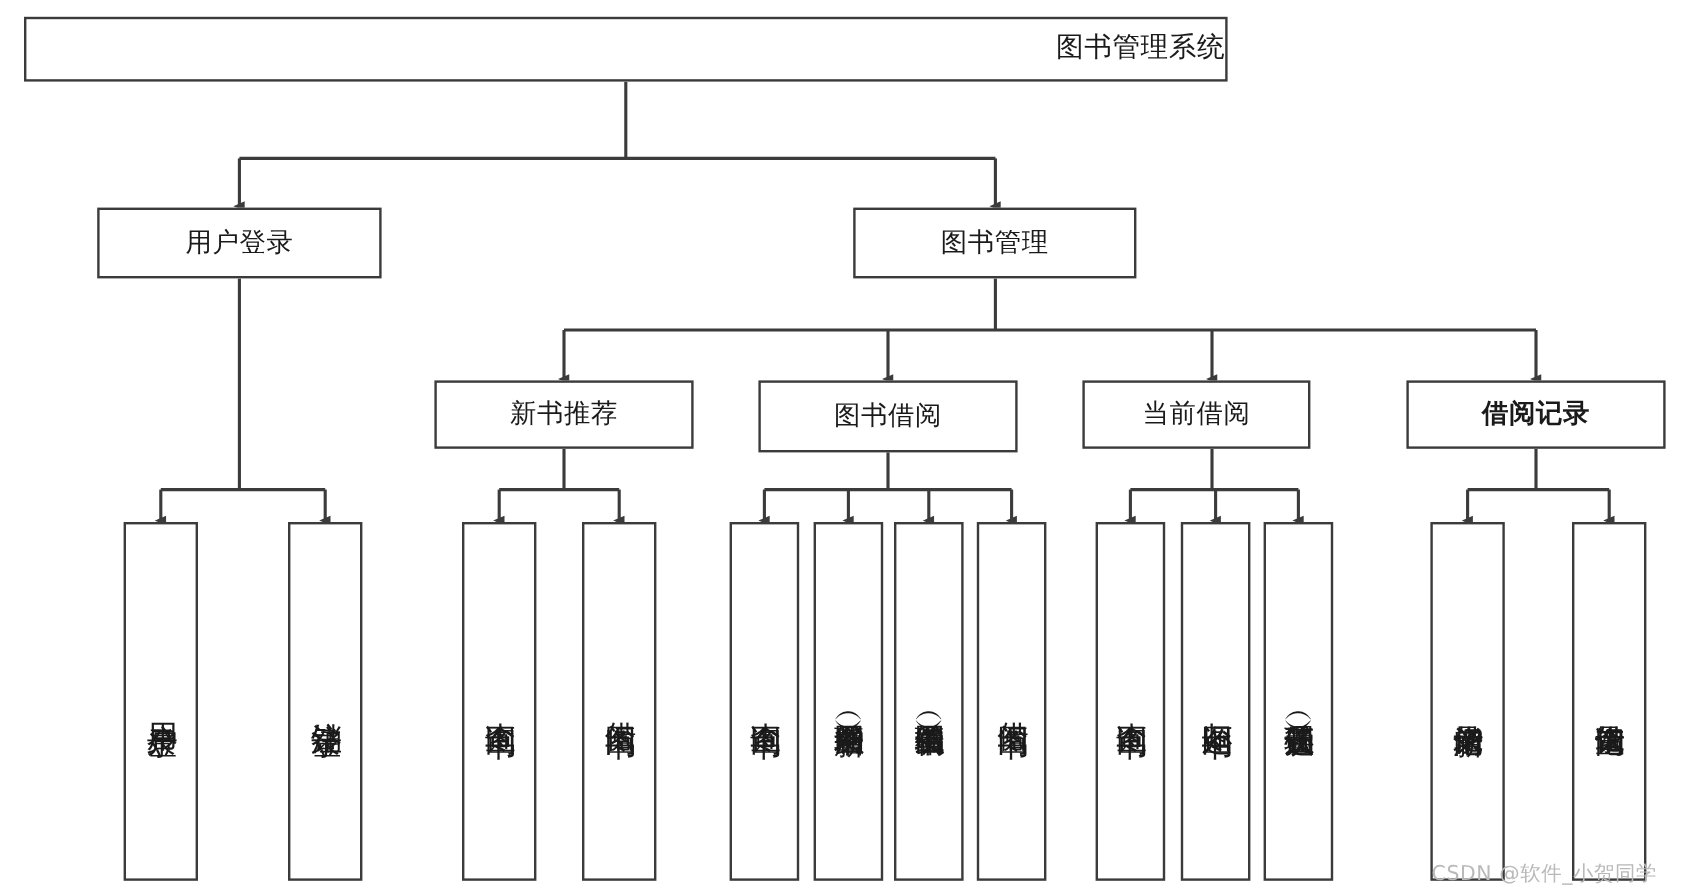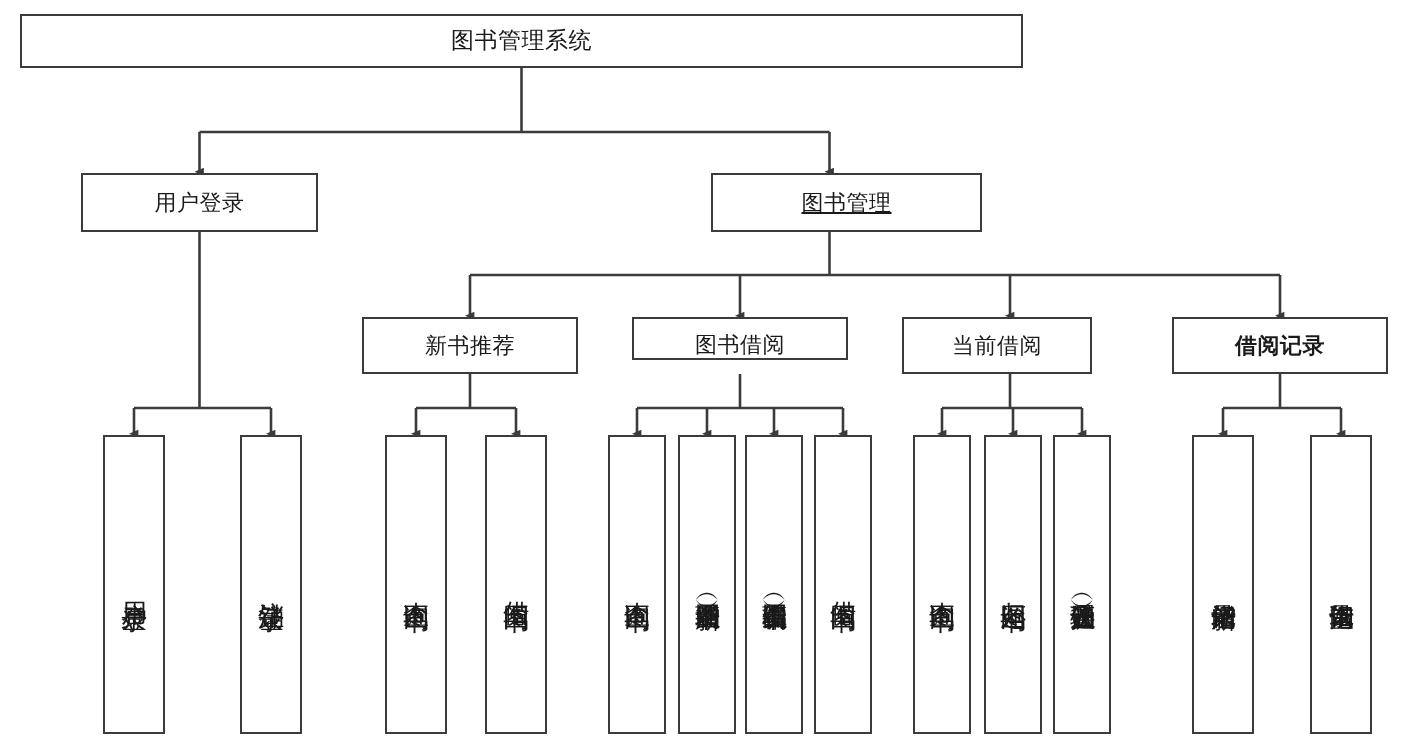--- a/index.html
+++ b/index.html
@@ -118,33 +118,33 @@
         <path d="M1013,408 L1013,434" marker-end="url(#arrowhead)"></path>
         <path d="M1082,408 L1082,434" marker-end="url(#arrowhead)"></path>
         <path d="M1280,374 L1280,408"></path>
         <path d="M1223,408 L1341,408"></path>
         <path d="M1223,408 L1223,434" marker-end="url(#arrowhead)"></path>
         <path d="M1341,408 L1341,434" marker-end="url(#arrowhead)"></path>
       </g>
   </svg>
 
   <div id="node-group">
-      <div class="node h root" style="left: 20px; top: 14px; width: 1003px; height: 54px;">
+      <div class="node h root" style="left: 20px; top: 14px; width: 1003px; height: 54px; justify-content: flex-end;">
         <span class="node-label">图书管理系统</span>
       </div>
       <div class="node h" style="left: 81px; top: 173px; width: 237px; height: 59px;">
         <span class="node-label">用户登录</span>
       </div>
-      <div class="node h" style="left: 711px; top: 173px; width: 271px; height: 59px; text-decoration: underline;">
+      <div class="node h" style="left: 711px; top: 173px; width: 236px; height: 59px;">
         <span class="node-label">图书管理</span>
       </div>
       <div class="node h" style="left: 362px; top: 317px; width: 216px; height: 57px;">
         <span class="node-label">新书推荐</span>
       </div>
-      <div class="node h" style="left: 632px; top: 317px; width: 216px; height: 43px; align-items: flex-end;">
+      <div class="node h" style="left: 632px; top: 317px; width: 216px; height: 60px;">
         <span class="node-label">图书借阅</span>
       </div>
       <div class="node h" style="left: 902px; top: 317px; width: 190px; height: 57px;">
         <span class="node-label">当前借阅</span>
       </div>
       <div class="node h" style="left: 1172px; top: 317px; width: 216px; height: 57px; font-weight: bold;">
         <span class="node-label">借阅记录</span>
       </div>
       <div class="node v" style="left: 103px; top: 435px; width: 62px; height: 299px;">
         <span class="node-label">用户登录</span>
@@ -180,13 +180,14 @@
         <span class="node-label">确认归还（管理员）</span>
       </div>
       <div class="node v tall" style="left: 1192px; top: 435px; width: 62px; height: 299px;">
         <span class="node-label">新增借阅记录</span>
       </div>
       <div class="node v tall" style="left: 1310px; top: 435px; width: 62px; height: 299px;">
         <span class="node-label">查询借阅记录</span>
       </div>
     </div>
 
+  <div class="watermark" style="left: 1193px; top: 716px; color: rgb(185, 185, 185);">CSDN @软件_小贺同学</div>
 </div>
 
 </body></html>

